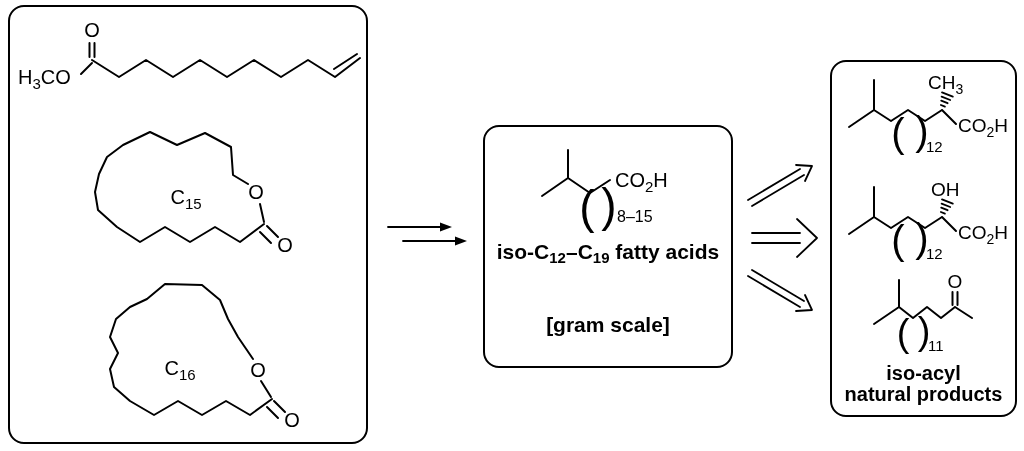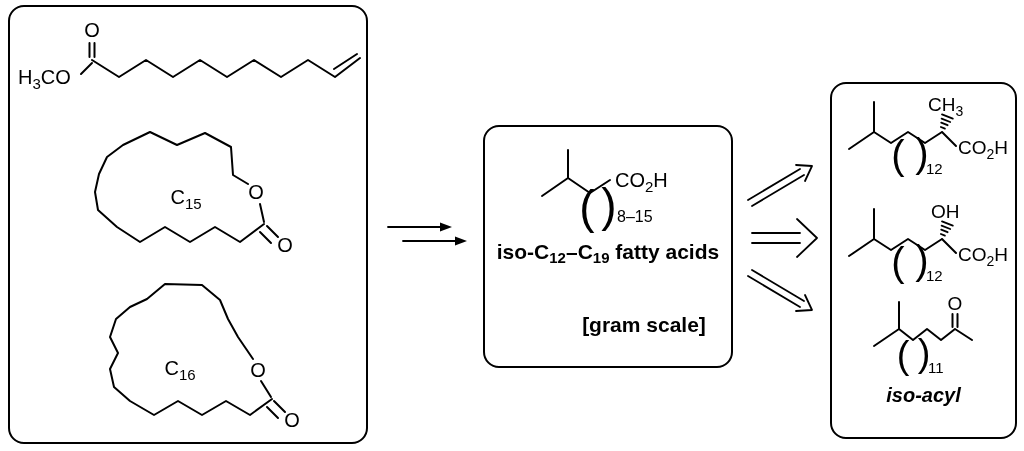--- a/index.html
+++ b/index.html
@@ -16,24 +16,24 @@
   .a20{font-size:20px;}
   .a19{font-size:19px;}
   .s15{font-size:15px;}
   .s14{font-size:14px;}
   .paren{font-size:46px;font-weight:400;}
   .paren40{font-size:40px;}
   .paren38{font-size:38px;}
   .mid-title{position:absolute;top:113px;left:0;width:100%;text-align:center;
              font-weight:bold;font-size:21px;color:#000;}
   .mid-scale{position:absolute;top:186px;left:0;width:100%;text-align:center;
-             font-weight:bold;font-size:21px;color:#000;padding-left:36px;}
+             font-weight:bold;font-size:21px;color:#000;}
   .hsub{font-size:15px;vertical-align:-4px;}
   .right-caption{position:absolute;top:301px;left:0;width:100%;text-align:center;
-                 font-weight:bold;font-size:20px;line-height:20.5px;color:#000;font-style:italic;}
+                 font-weight:bold;font-size:20px;line-height:20.5px;color:#000;}
 </style>
 </head>
 <body>
 
 <div class="canvas">
 
   <div class="panel" style="left:8px;top:5px;width:360px;height:439px;">
     <svg class="abs" style="left:0;top:0;" width="355" height="434" viewBox="0 0 355 434">
 
       <g>
@@ -91,21 +91,21 @@
       <path class="bond thin" d="M10,52 L62,21 M14,58 L66,27 M58,17 L74,18 L67,33"></path>
     </g>
     <g>
       <path class="bond thin" d="M14,85 L62,85 M14,95 L62,95 M59,71 L79,90 L59,109"></path>
     </g>
     <g>
       <path class="bond thin" d="M10,128 L62,159 M14,122 L66,153 M58,163 L74,162 L67,147"></path>
     </g>
   </svg>
 
-  <div class="panel" style="left:830px;top:60px;width:187px;height:357px;margin-top:22px;">
+  <div class="panel" style="left:830px;top:60px;width:187px;height:357px;">
     <svg class="abs" style="left:0;top:0;" width="182" height="300" viewBox="0 0 182 300">
 
       <g>
         <path class="bond" d="M42,18 L42,48 M17,65 L42,48 M42,48 L59,59 L76,48 L93,59 L110,48 M110,48 L124,62"></path>
         <path class="bond thin" d="M108.9,43 L112.9,44.6 M109.2,38.7 L115.6,41.2 M109.6,34.6 L118.2,38 M110,30.4 L120.8,34.6"></path>
         <text class="a19" x="96" y="27"><tspan>CH</tspan><tspan class="s14" dy="5">3</tspan></text>
         <text class="a19" x="126" y="70"><tspan>CO</tspan><tspan class="s14" dy="5">2</tspan><tspan dy="-5">H</tspan></text>
         <text class="paren paren40" x="66" y="85" text-anchor="middle">(</text>
         <text class="paren paren40" x="90" y="83" text-anchor="middle">)</text>
         <text class="s15" x="94" y="90">12</text>
@@ -126,16 +126,17 @@
         <path class="bond" d="M120.5,243 L120.5,230 M125.5,243 L125.5,230"></path>
         <text class="a19" x="123" y="226" text-anchor="middle">O</text>
         <text class="paren paren38" x="71" y="284" text-anchor="middle">(</text>
         <text class="paren paren38" x="92" y="282" text-anchor="middle">)</text>
         <text class="s15" x="96" y="289">11</text>
       </g>
     </svg>
 
     <div class="right-caption">
       <div>iso-acyl</div>
+      <div>natural products</div>
     </div>
   </div>
 
 </div>
 
 </body></html>

